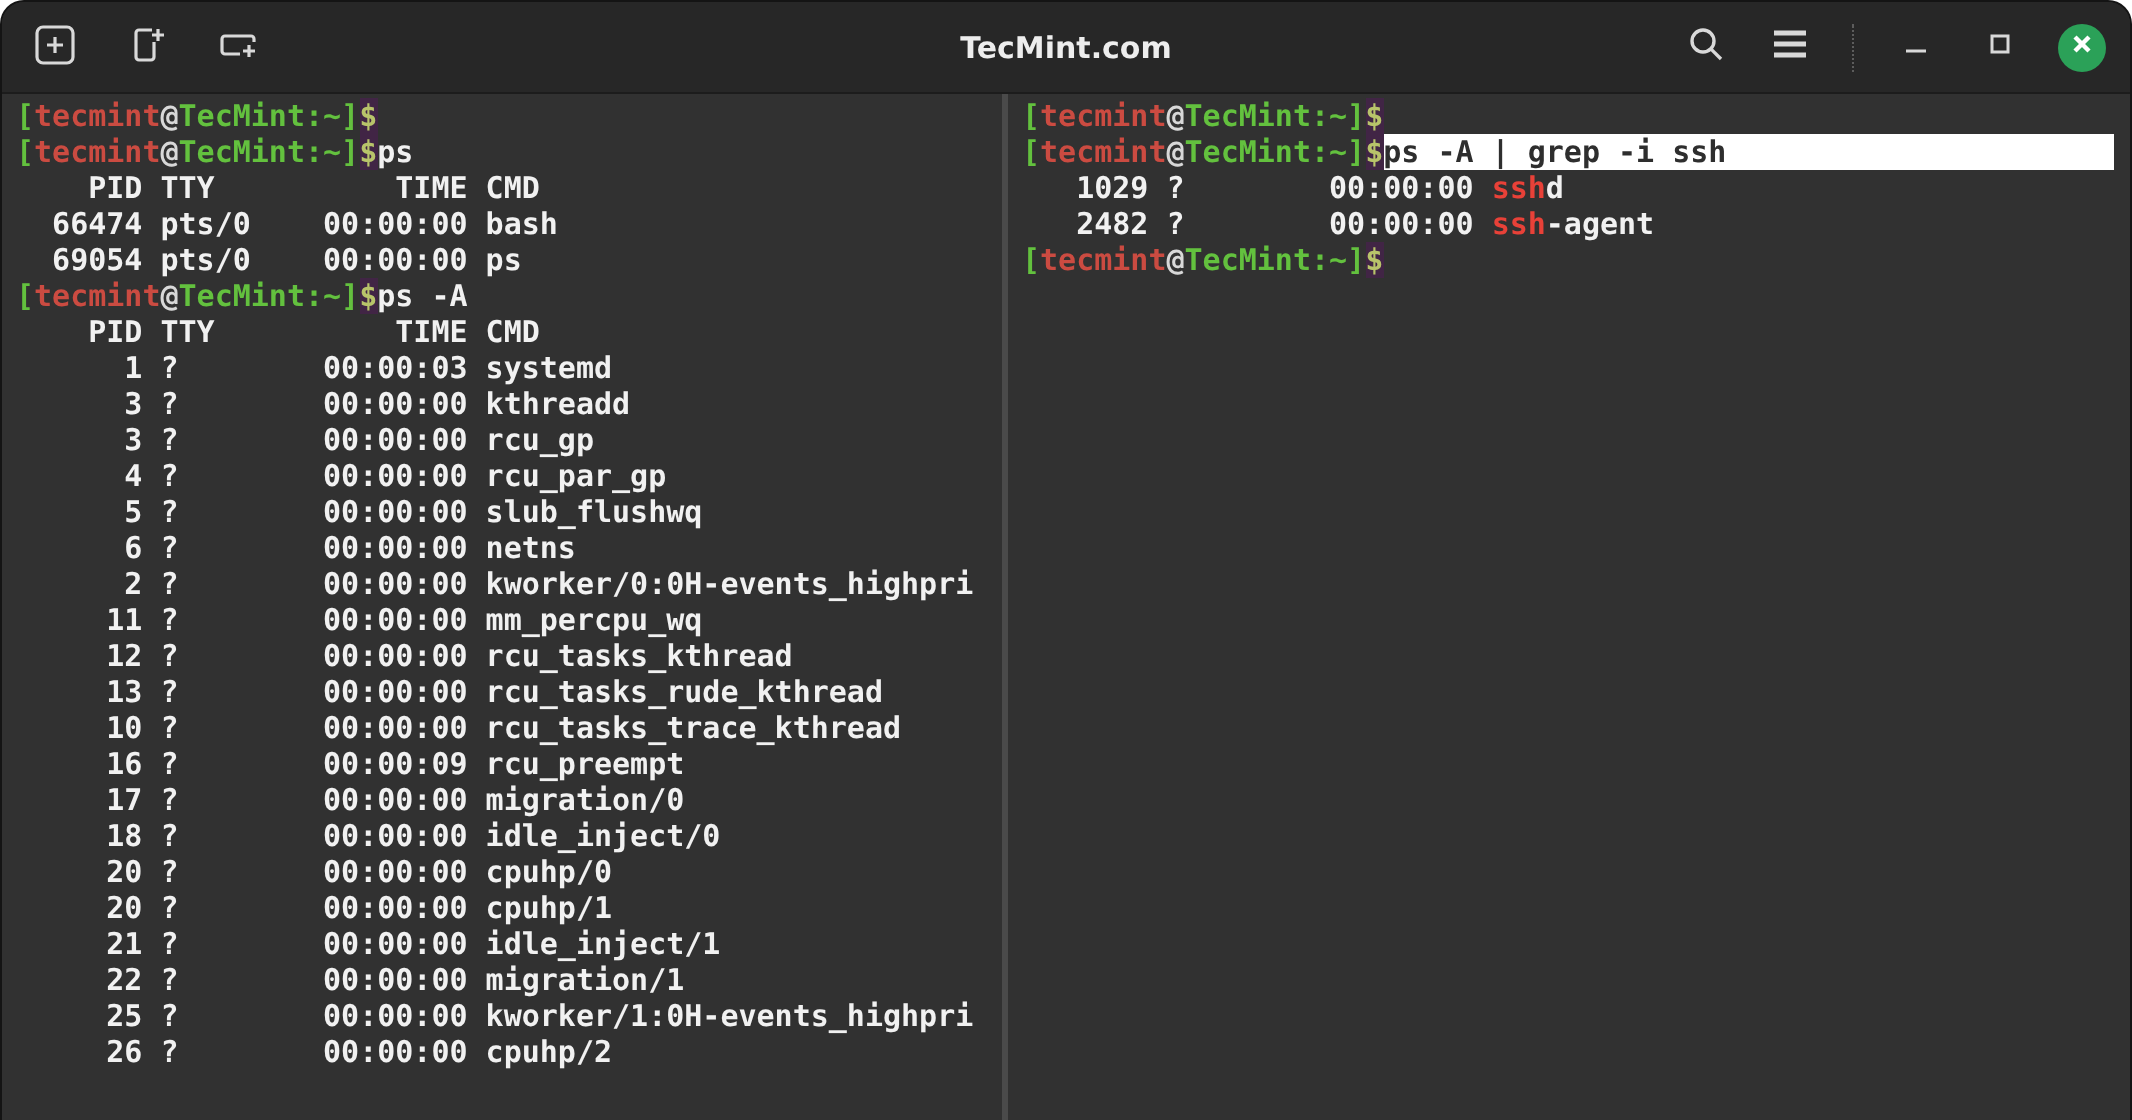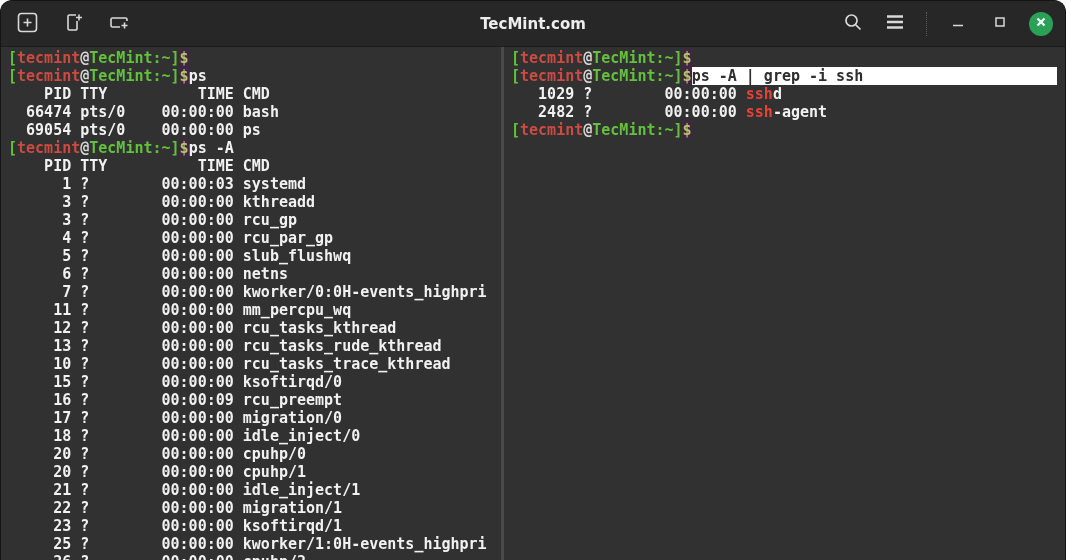--- a/index.html
+++ b/index.html
@@ -174,34 +174,32 @@
           <div class="tline"><span class="c-def">  66474 pts/0    00:00:00 bash</span></div>
           <div class="tline"><span class="c-def">  69054 pts/0    00:00:00 ps</span></div>
           <div class="tline"><span class="c-green">[</span><span class="c-red">tecmint</span><span class="c-at">@</span><span class="c-green">TecMint:~]</span><span class="c-dollar">$</span><span class="c-def">ps -A</span></div>
           <div class="tline"><span class="c-def">    PID TTY          TIME CMD</span></div>
           <div class="tline"><span class="c-def">      1 ?        00:00:03 systemd</span></div>
           <div class="tline"><span class="c-def">      3 ?        00:00:00 kthreadd</span></div>
           <div class="tline"><span class="c-def">      3 ?        00:00:00 rcu_gp</span></div>
           <div class="tline"><span class="c-def">      4 ?        00:00:00 rcu_par_gp</span></div>
           <div class="tline"><span class="c-def">      5 ?        00:00:00 slub_flushwq</span></div>
           <div class="tline"><span class="c-def">      6 ?        00:00:00 netns</span></div>
-          <div class="tline"><span class="c-def">      7 ?        00:00:00 kworker/0:0H-events_highpri</span></div>
+          <div class="tline"><span class="c-def">      2 ?        00:00:00 kworker/0:0H-events_highpri</span></div>
           <div class="tline"><span class="c-def">     11 ?        00:00:00 mm_percpu_wq</span></div>
           <div class="tline"><span class="c-def">     12 ?        00:00:00 rcu_tasks_kthread</span></div>
           <div class="tline"><span class="c-def">     13 ?        00:00:00 rcu_tasks_rude_kthread</span></div>
           <div class="tline"><span class="c-def">     10 ?        00:00:00 rcu_tasks_trace_kthread</span></div>
-          <div class="tline"><span class="c-def">     15 ?        00:00:00 ksoftirqd/0</span></div>
           <div class="tline"><span class="c-def">     16 ?        00:00:09 rcu_preempt</span></div>
           <div class="tline"><span class="c-def">     17 ?        00:00:00 migration/0</span></div>
           <div class="tline"><span class="c-def">     18 ?        00:00:00 idle_inject/0</span></div>
           <div class="tline"><span class="c-def">     20 ?        00:00:00 cpuhp/0</span></div>
           <div class="tline"><span class="c-def">     20 ?        00:00:00 cpuhp/1</span></div>
           <div class="tline"><span class="c-def">     21 ?        00:00:00 idle_inject/1</span></div>
           <div class="tline"><span class="c-def">     22 ?        00:00:00 migration/1</span></div>
-          <div class="tline"><span class="c-def">     23 ?        00:00:00 ksoftirqd/1</span></div>
           <div class="tline"><span class="c-def">     25 ?        00:00:00 kworker/1:0H-events_highpri</span></div>
           <div class="tline"><span class="c-def">     26 ?        00:00:00 cpuhp/2</span></div>
         </div>
     </div>
     <div class="splitter"></div>
     <div class="pane pane-right">
       <div class="lines" id="pane-right">
           <div class="tline"><span class="c-green">[</span><span class="c-red">tecmint</span><span class="c-at">@</span><span class="c-green">TecMint:~]</span><span class="c-dollar">$</span></div>
           <div class="tline"><span class="c-green">[</span><span class="c-red">tecmint</span><span class="c-at">@</span><span class="c-green">TecMint:~]</span><span class="c-dollar">$</span><span class="c-sel">ps -A | grep -i ssh</span><span class="c-sel fill"></span></div>
           <div class="tline"><span class="c-def">   1029 ?        00:00:00 </span><span class="c-grep">ssh</span><span class="c-def">d</span></div>

